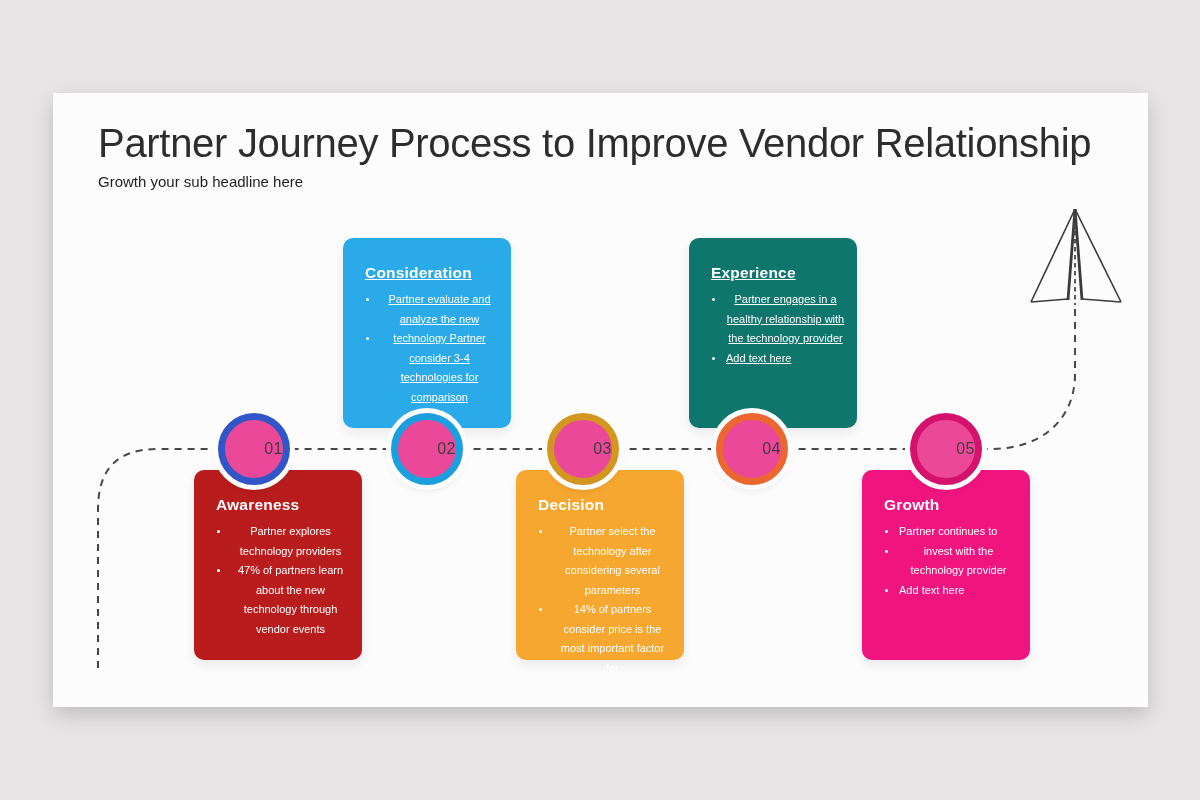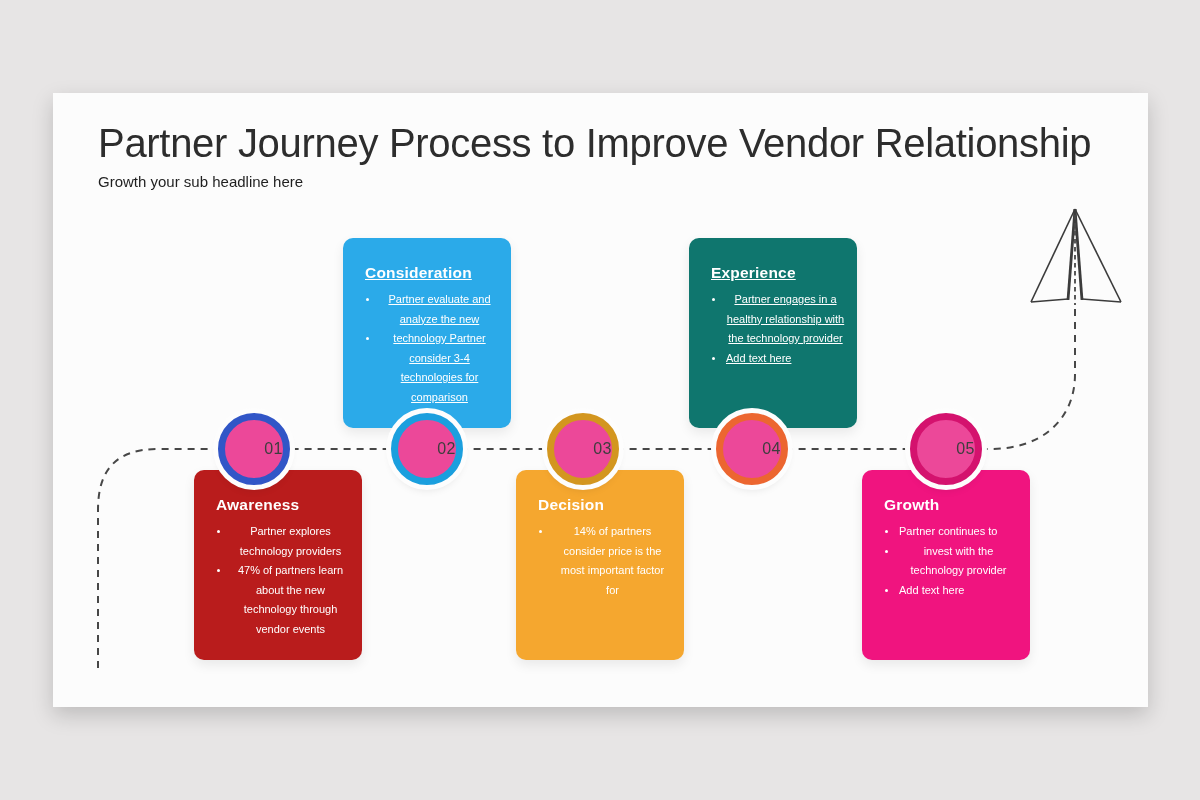--- a/index.html
+++ b/index.html
@@ -99,20 +99,24 @@
           <span class="bullet-text">technology Partner consider 3-4 technologies for comparison</span>
         </li>
     </ul>
   </section>
 
   <section class="card pos-bottom" style="left: 463px; background-color: rgb(245, 167, 47);">
     <h2 class="card-title">Decision</h2>
     <ul class="bullets">
       <li>
           <span class="bullet-dot"></span>
+          <span class="bullet-text">Partner select the technology after considering several parameters</span>
+        </li>
+      <li>
+          <span class="bullet-dot"></span>
           <span class="bullet-text">14% of partners consider price is the most important factor for</span>
         </li>
     </ul>
   </section>
 
   <section class="card pos-top" style="left: 636px; background-color: #0f766e;">
     <h2 class="card-title">Experience</h2>
     <ul class="bullets">
       <li>
           <span class="bullet-dot"></span>

